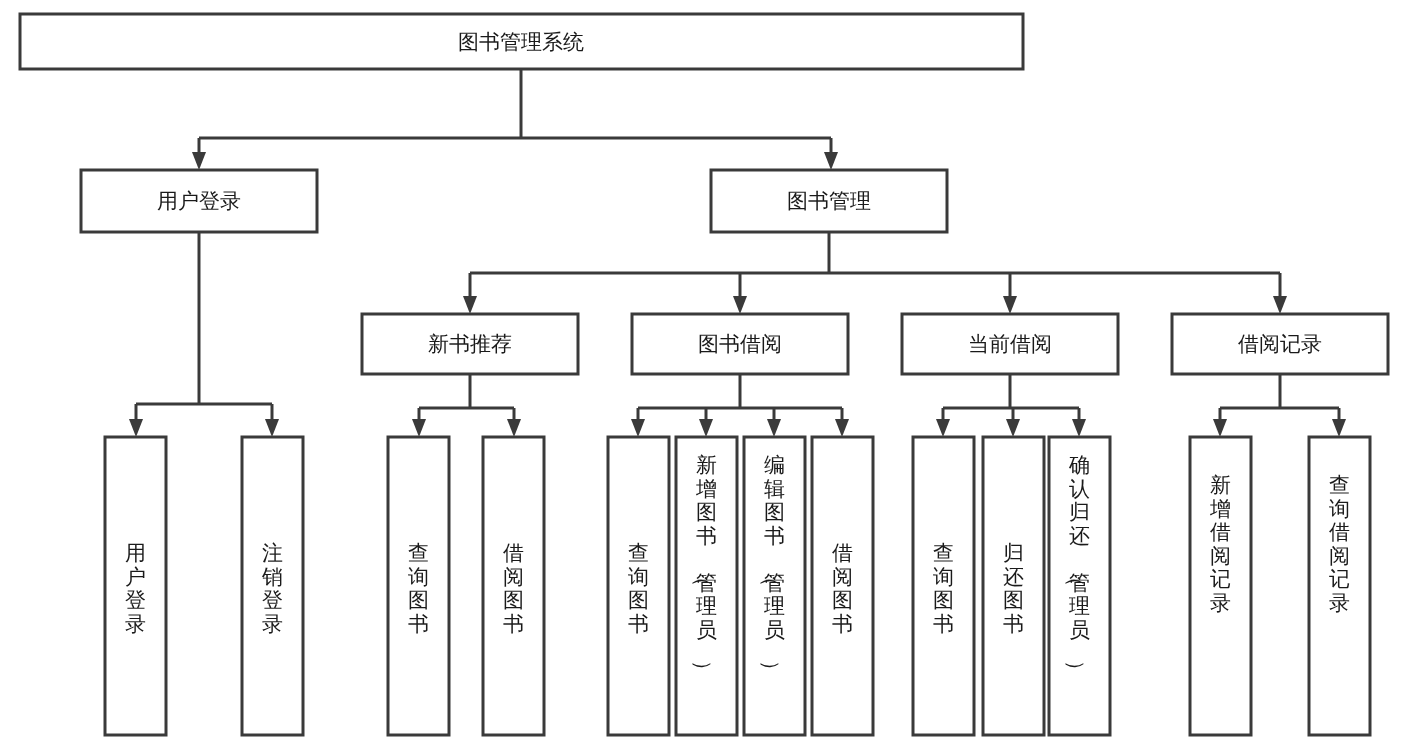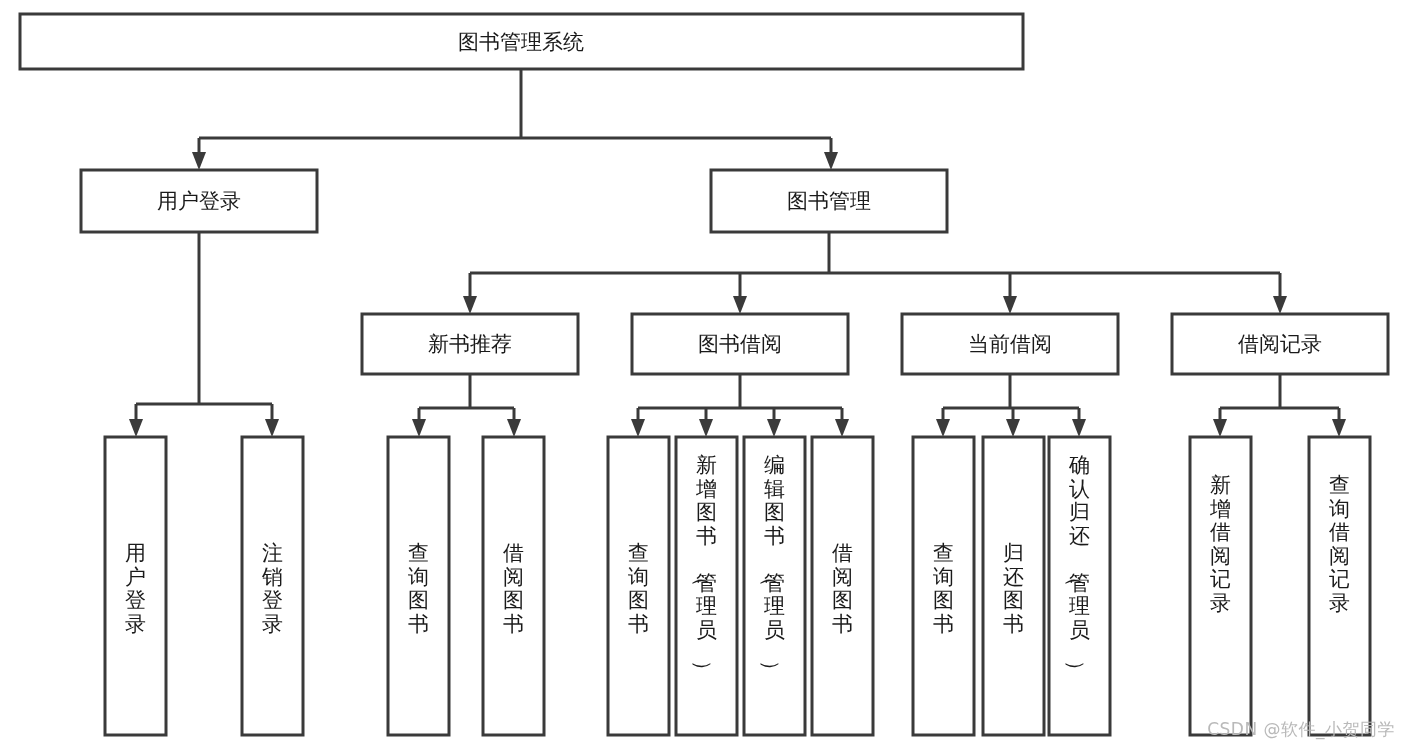--- a/index.html
+++ b/index.html
@@ -235,14 +235,13 @@
           <rect class="node-rect" x="1190" y="437" width="61" height="298"></rect>
           <text class="node-label-v" x="1220.5" y="492"><tspan x="1220.5">新</tspan><tspan x="1220.5" dy="23.5">增</tspan><tspan x="1220.5" dy="23.5">借</tspan><tspan x="1220.5" dy="23.5">阅</tspan><tspan x="1220.5" dy="23.5">记</tspan><tspan x="1220.5" dy="23.5">录</tspan></text>
         </g>
         <g>
           <rect class="node-rect" x="1309" y="437" width="61" height="298"></rect>
           <text class="node-label-v" x="1339.5" y="492"><tspan x="1339.5">查</tspan><tspan x="1339.5" dy="23.5">询</tspan><tspan x="1339.5" dy="23.5">借</tspan><tspan x="1339.5" dy="23.5">阅</tspan><tspan x="1339.5" dy="23.5">记</tspan><tspan x="1339.5" dy="23.5">录</tspan></text>
         </g>
       </g>
   </svg>
 
-  <div class="watermark">CSDN @软件_小贺同学</div>
 </div>
 
 </body></html>

